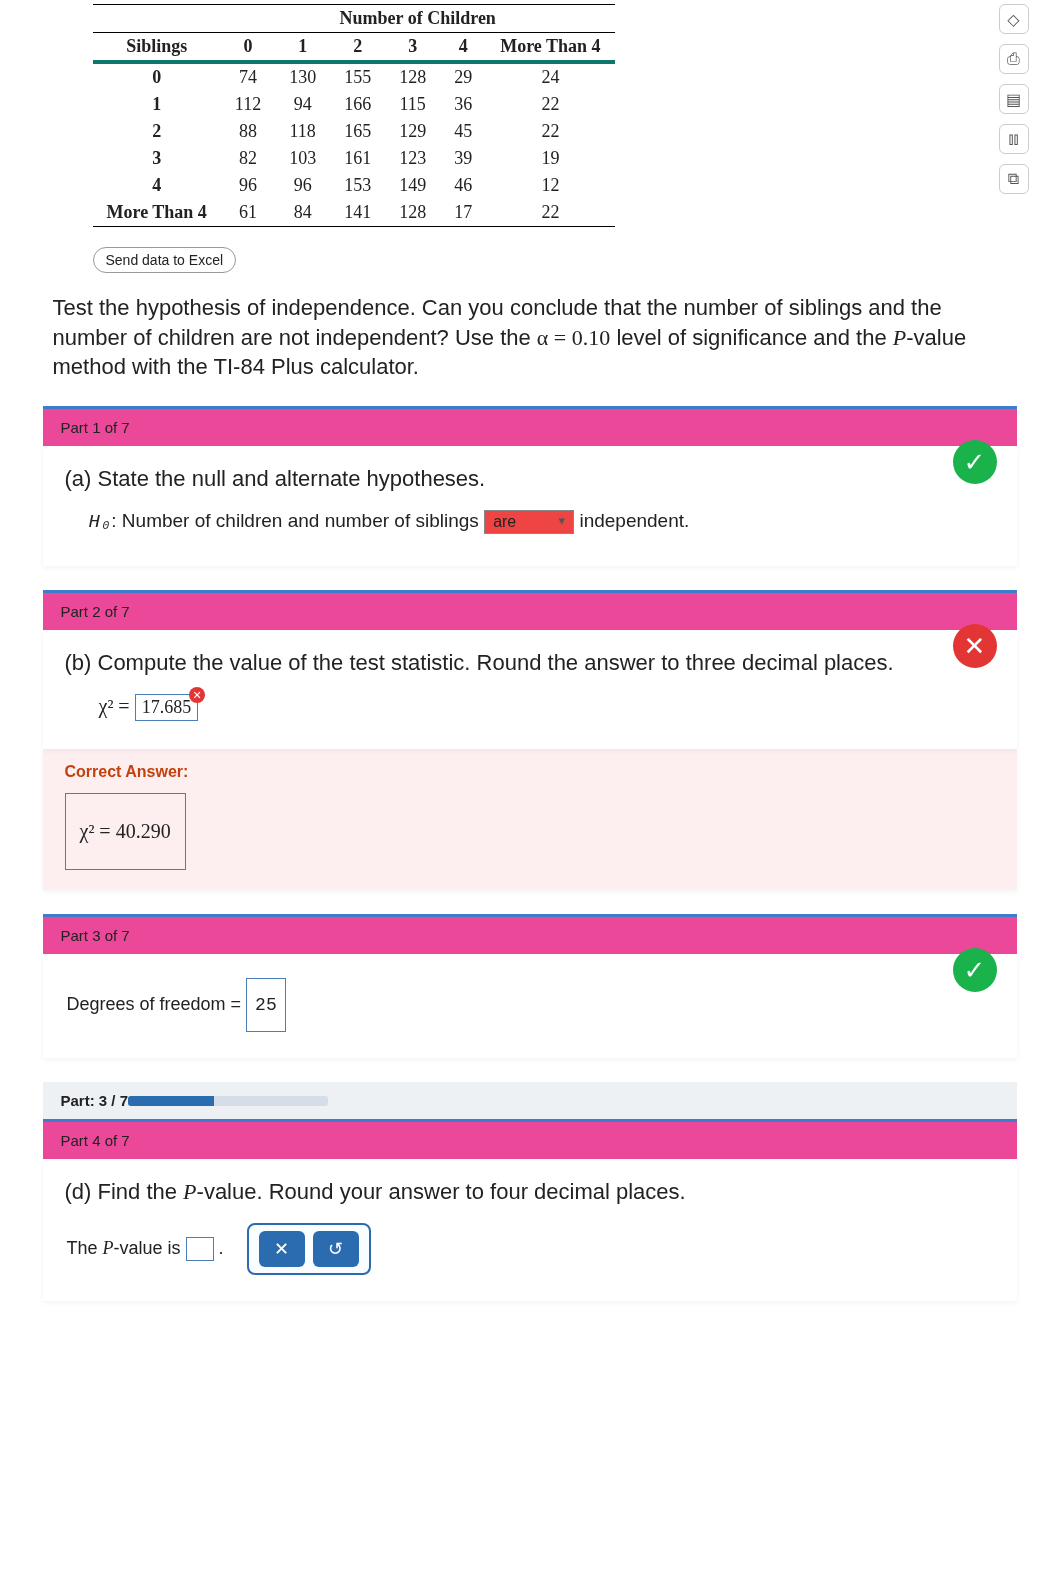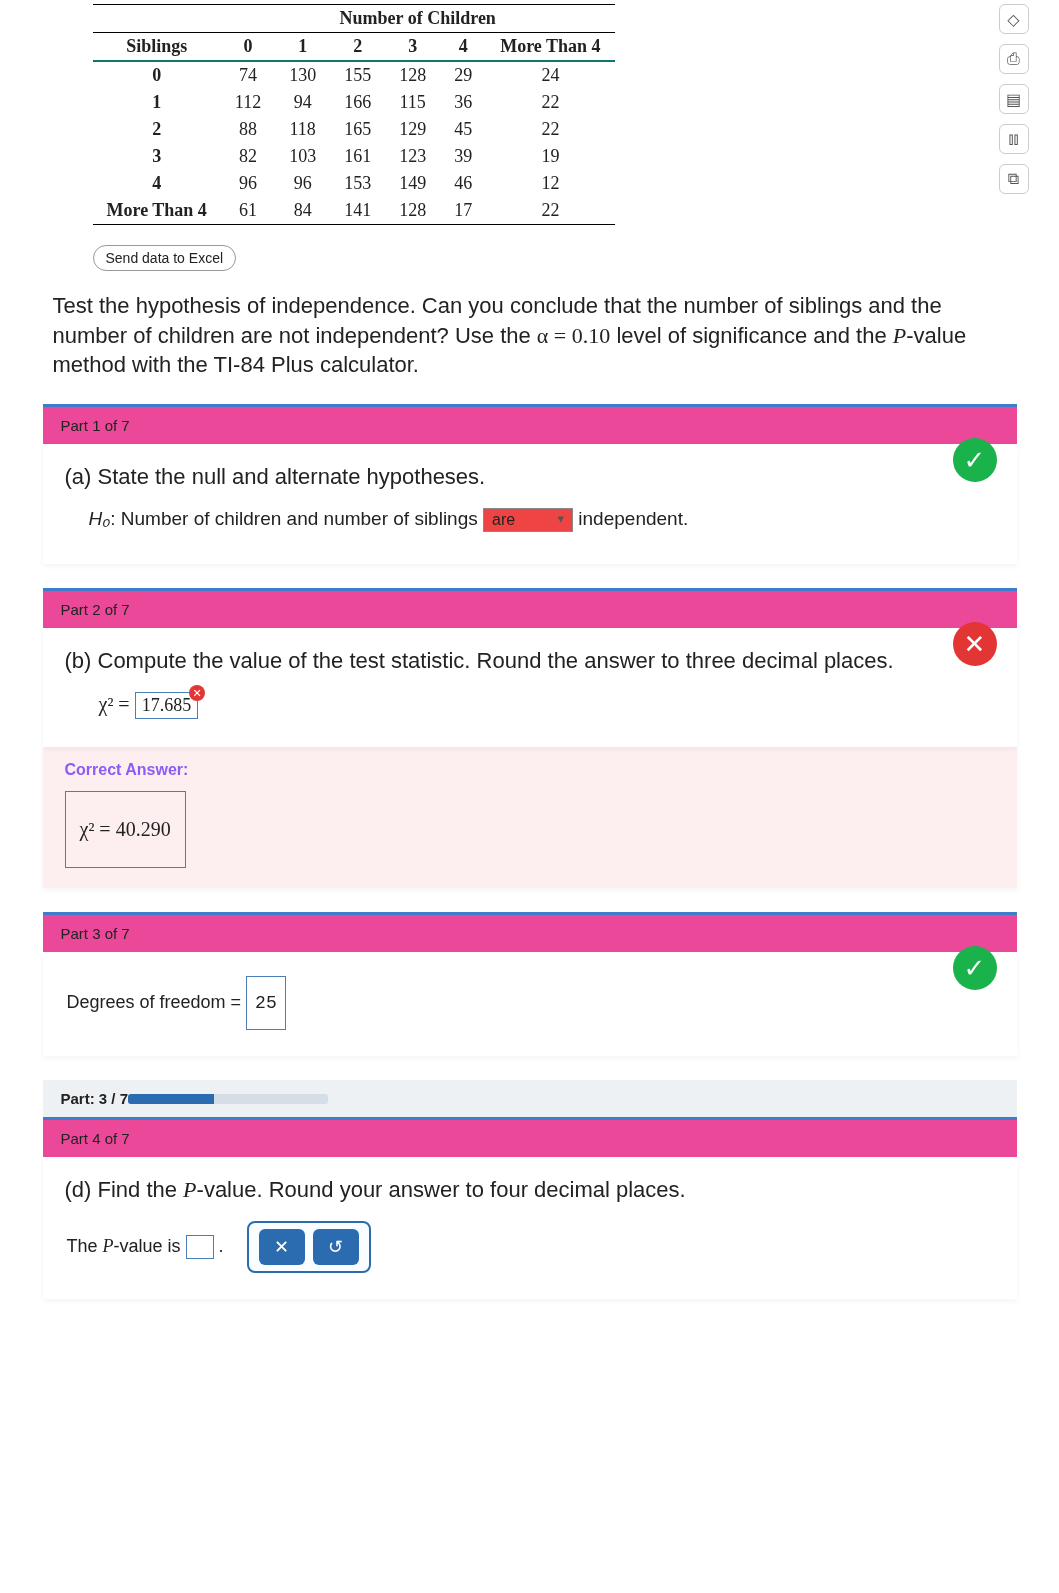--- a/index.html
+++ b/index.html
@@ -4,41 +4,41 @@
 <style>
   * { box-sizing: border-box; margin: 0; padding: 0; }
   body { font-family: Verdana, Geneva, sans-serif; color: #222; background: #fff; font-size: 17px; }
   .page { max-width: 1010px; margin: 0 auto; padding: 0 18px 30px 18px; position: relative; }
   .toolbar { position: absolute; right: 0; top: 0; width: 42px; display: flex; flex-direction: column; gap: 10px; align-items: center; }
   .tool-btn { width: 30px; height: 30px; border: 1px solid #ccc; border-radius: 6px; display:flex; align-items:center; justify-content:center; font-size:16px; color:#555; cursor:pointer; background:#fff; }
   .table-wrap { margin: 4px 0 8px 50px; }
   table.data { border-collapse: collapse; font-family: "Times New Roman", serif; font-size: 18px; }
   table.data th, table.data td { padding: 3px 14px; text-align: center; }
   table.data thead tr.top th { border-top: 1px solid #000; border-bottom: 1px solid #000; font-weight: bold; }
-  table.data thead tr.hdr th { border-bottom: 2px solid #0f766e; }
+  table.data thead tr.hdr th { border-bottom: 4px solid #0f766e; }
   table.data tbody tr:last-child td { border-bottom: 1px solid #000; }
   .send-excel { margin: 12px 0 0 50px; display:inline-block; padding: 4px 12px; border:1px solid #999; border-radius: 14px; font-size: 14px; background:#fff; cursor:pointer; }
   .instr { margin: 20px 10px 24px 10px; font-size: 22px; line-height: 1.35; }
   .instr .alpha, .instr .pval { font-family: "Times New Roman", serif; }
   .part { margin-bottom: 24px; border-top: 3px solid #3d7dca; border-radius: 0 0 2px 2px; position: relative; }
   .part-hdr { background: #ec4899; padding: 10px 18px; font-size: 15px; }
   .part-body { background: #fff; padding: 14px 22px 22px 22px; box-shadow: 0 2px 6px rgba(0,0,0,0.05); position: relative; }
   .badge { position: absolute; right: 20px; top: -6px; width: 44px; height: 44px; border-radius: 50%; display:flex; align-items:center; justify-content:center; font-size: 26px; color:#fff; }
   .badge.ok { background:#19b24b; }
   .badge.no { background:#e43535; }
   .q { font-size: 22px; margin: 6px 0 18px 0; }
   .hyp-line { margin: 10px 0 10px 24px; font-size: 19px; font-family: Verdana, sans-serif; }
-  .hyp-line i { font-style: italic; font-family: Liberation Sans, sans-serif; }
+  .hyp-line i { font-style: italic; font-family: Liberation Mono, monospace; }
   .sel { display:inline-block; border:1px solid #888; padding:2px 8px; min-width: 90px; font-size: 16px; background:#ef4444; }
   .sel::after { content:"▾"; float:right; margin-left:8px; color:#555; font-size:13px; }
   .ans-box { display:inline-block; border:1px solid #4a7fb6; padding: 2px 6px; font-family: "Times New Roman", serif; font-size: 18px; position: relative; }
   .ans-box .xmark { position:absolute; top:-8px; right:-8px; width:16px; height:16px; border-radius:50%; background:#e43535; color:#fff; font-size:11px; display:flex; align-items:center; justify-content:center; }
   .chi-eq { margin: 10px 0 6px 34px; font-family: "Times New Roman", serif; font-size: 20px; }
   .correct { background:#fdeef0; padding: 14px 22px 20px 22px; box-shadow: 0 2px 6px rgba(0,0,0,0.05); }
-  .correct-lbl { color:#8b5cf6; font-weight: bold; font-size: 16px; margin-bottom: 12px; }
+  .correct-lbl { color:#c2410c; font-weight: bold; font-size: 16px; margin-bottom: 12px; }
   .corr-box { display:inline-block; border:1px solid #4a7fb6; padding: 26px 14px; font-family:"Times New Roman",serif; font-size: 20px; }
   .small-input { display:inline-block; border:1px solid #4a7fb6; background:#fff; width:28px; height:24px; vertical-align:middle; }
   .progress-row { background:#eef1f4; padding: 10px 18px; font-size: 15px; display:flex; align-items:center; }
   .pbar { width:200px; height:10px; background:#d5dde6; border-radius:3px; overflow:hidden; }
   .pbar-fill { height:100%; background:#2b6cb0; }
   .btn-row { display:inline-flex; gap:8px; margin-left:18px; border:2px solid #2b6cb0; border-radius:8px; padding:6px 10px; background:#fafdff; vertical-align:middle;}
   .mini-btn { width:46px; height:36px; border-radius:6px; background:#2b6cb0; color:#fff; display:flex; align-items:center; justify-content:center; font-size:18px; cursor:pointer; }
   .df-line { font-size:18px; margin: 10px 0 4px 2px; }
   .df-box { display:inline-block; border:1px solid #4a7fb6; padding:16px 8px; font-family:Liberation Mono, monospace; }
 </style>

